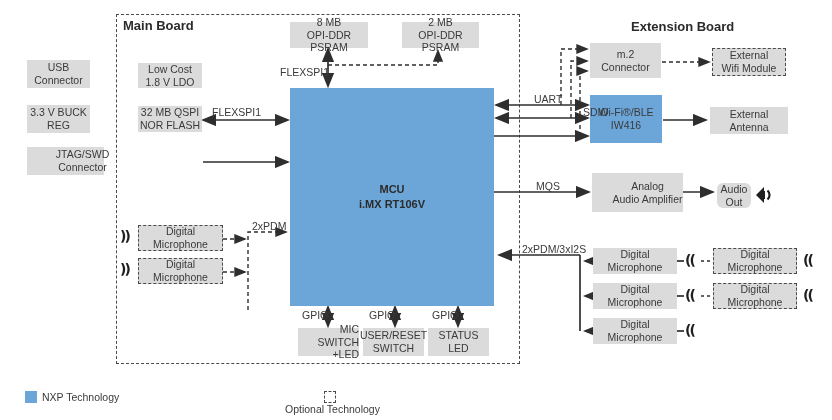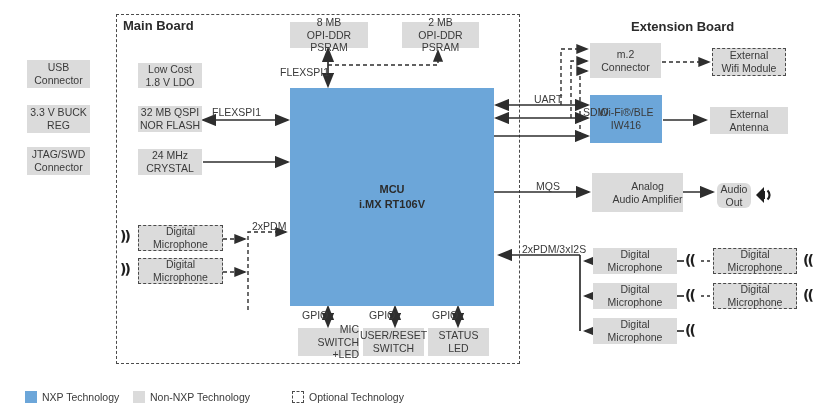--- a/index.html
+++ b/index.html
@@ -91,33 +91,31 @@
 
       <path d="M701,261 L713,261" stroke-dasharray="3,3" stroke-width="1.4"></path>
       <path d="M701,296 L713,296" stroke-dasharray="3,3" stroke-width="1.4"></path>
     </g>
   </svg>
 
   <div class="box" style="left:27px;top:60px;width:63px;height:28px;">USB
 Connector</div>
   <div class="box" style="left:27px;top:105px;width:63px;height:28px;">3.3 V BUCK
 REG</div>
-  <div class="box" style="left:27px;top:147px;width:63px;height:28px;">JTAG/SWD
+  <div class="box" style="left:27px;top:147px;width:43px;height:28px;padding-left:34px;">JTAG/SWD
 Connector</div>
 
   <div class="box" style="left:138px;top:63px;width:64px;height:25px;">Low Cost
 1.8 V LDO</div>
   <div class="box" style="left:290px;top:22px;width:78px;height:26px;">8 MB
 OPI-DDR PSRAM</div>
   <div class="box" style="left:402px;top:22px;width:77px;height:26px;">2 MB
 OPI-DDR PSRAM</div>
   <div class="box" style="left:138px;top:106px;width:64px;height:26px;">32 MB QSPI
 NOR FLASH</div>
-  <div class="box" style="left:138px;top:149px;width:64px;height:26px;">24 MHz
-CRYSTAL</div>
   <div class="box blue mcu" style="left:290px;top:88px;width:204px;height:218px;">MCU
 i.MX RT106V</div>
 
   <div class="box dashed" style="left:138px;top:225px;width:83px;height:24px;">Digital
 Microphone</div>
   <div class="box dashed" style="left:138px;top:258px;width:83px;height:24px;">Digital
 Microphone</div>
   <span class="soundicon" style="left:120px;top:228px;">))</span>
   <span class="soundicon" style="left:120px;top:261px;">))</span>
 
@@ -172,23 +170,19 @@
   <span class="buslabel" style="left:522px;top:243px;">2xPDM/3xI2S</span>
   <span class="buslabel" style="left:302px;top:309px;">GPIO</span>
   <span class="buslabel" style="left:369px;top:309px;">GPIO</span>
   <span class="buslabel" style="left:432px;top:309px;">GPIO</span>
 
   <div class="legend">
     <div class="legend-item" style="left:25px;top:5px;">
       <span class="legend-swatch nxp"></span>
       <span>NXP Technology</span>
     </div>
-    <div class="legend-item" style="left:133px;top:5px;">
-      <span class="legend-swatch nonnxp"></span>
-      <span>Non-NXP Technology</span>
-    </div>
-    <div class="legend-item" style="left:292px;top:5px;">
+    <div class="legend-item" style="left:285px;top:5px;flex-direction:column;">
       <span class="legend-swatch optional"></span>
       <span>Optional Technology</span>
     </div>
   </div>
 
 </div>
 
 </body></html>

